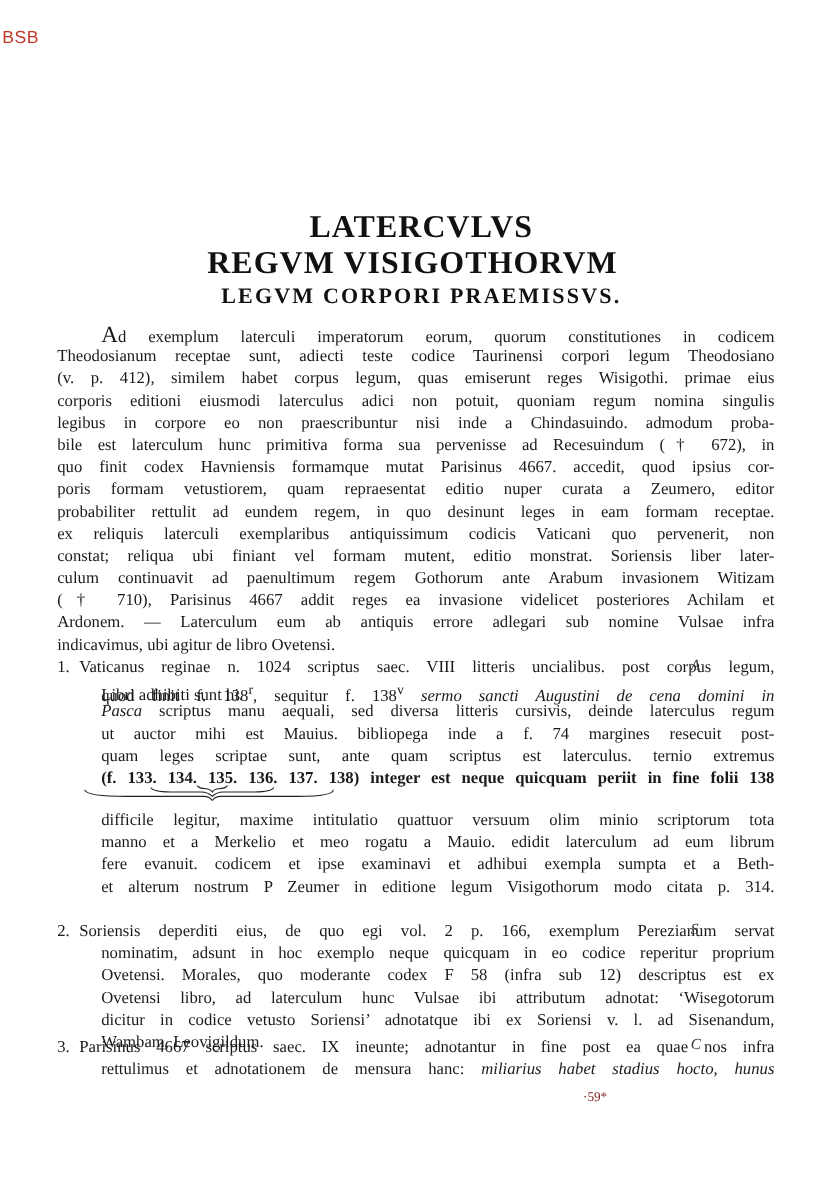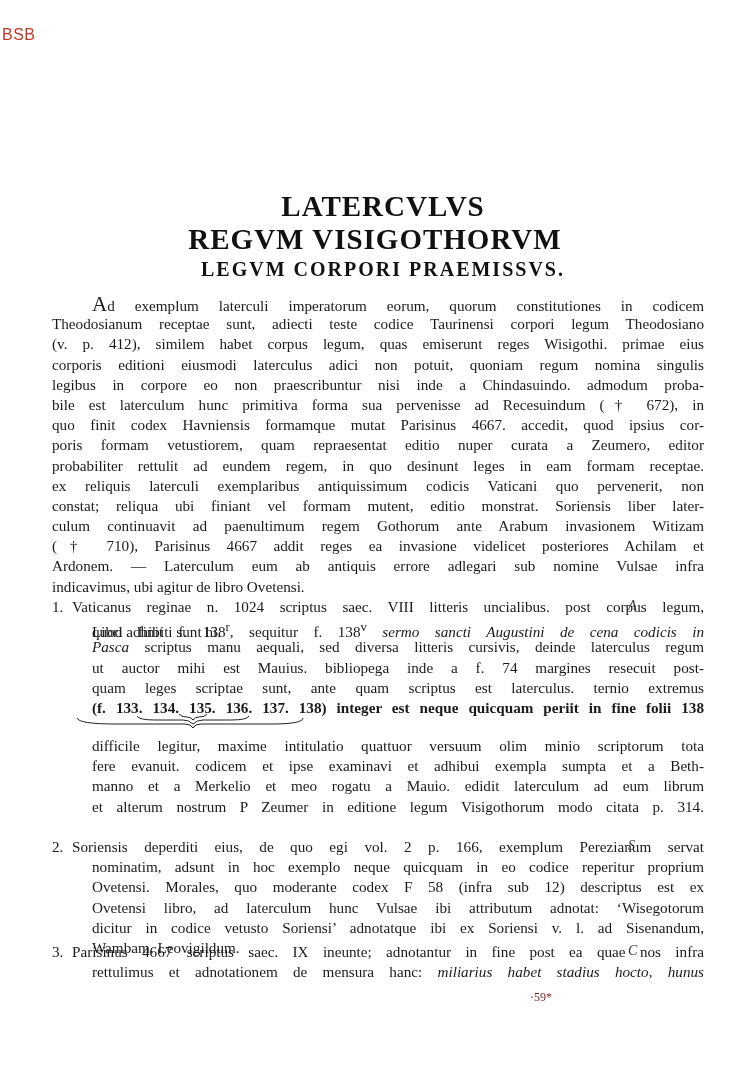--- a/index.html
+++ b/index.html
@@ -46,38 +46,38 @@
   <span class="line">constat; reliqua ubi finiant vel formam mutent, editio monstrat.   Soriensis liber later-</span>
   <span class="line">culum continuavit ad paenultimum regem Gothorum ante Arabum invasionem Witizam</span>
   <span class="line">(† 710), Parisinus 4667 addit reges ea invasione videlicet posteriores Achilam et</span>
   <span class="line">Ardonem. — Laterculum eum ab antiquis errore adlegari sub nomine Vulsae infra</span>
   <span class="line last">indicavimus, ubi agitur de libro Ovetensi.</span>
   <span class="line last" style="padding-left: 40px; margin-top: 25px;">Libri adhibiti sunt hi.</span>
 </div>
 
 <div class="body" style="top: 597px;">
   <span class="line" style="padding-left: 20px;"><span class="num">1.</span><span>Vaticanus reginae n. 1024 scriptus saec. VIII litteris uncialibus.   post corpus legum,</span></span>
-  <span class="line" style="padding-left: 40px;"><span>quod finit f. 138</span><sup>r</sup><span>, sequitur f. 138</span><sup>v</sup> <em>sermo sancti Augustini de cena codicis in</em></span>
+  <span class="line" style="padding-left: 40px;"><span>quod finit f. 138</span><sup>r</sup><span>, sequitur f. 138</span><sup>v</sup> <em>sermo sancti Augustini de cena domini in</em></span>
   <span class="line" style="padding-left: 40px;"><em>Pasca</em><span> scriptus manu aequali, sed diversa litteris cursivis, deinde laterculus regum</span></span>
   <span class="line" style="padding-left: 40px;">ut auctor mihi est Mauius.   bibliopega inde a f. 74 margines resecuit post-</span>
   <span class="line" style="padding-left: 40px;">quam leges scriptae sunt, ante quam scriptus est laterculus.   ternio extremus</span>
   <span class="line" style="padding-left: 40px; font-weight: bold;">(f. 133. 134. 135. 136. 137. 138) integer est neque quicquam periit in fine folii 138</span>
 </div>
 <div class="margin-siglum" style="top: 598px;">A</div>
 
 <svg class="brace" viewBox="0 0 230 14">
   <path d="M2 4 Q4 10 40 10 L110 10 Q116 10 118 14 Q120 10 126 10 L196 10 Q228 10 228 4" fill="none" stroke="#222" stroke-width="1"></path>
   <path d="M62 2 Q64 6 80 6 L108 6 Q114 6 118 10 Q122 6 128 6 L156 6 Q172 6 174 2" fill="none" stroke="#222" stroke-width="1"></path>
   <path d="M104 0 Q106 3 112 3 Q116 3 118 6 Q120 3 124 3 Q130 3 132 0" fill="none" stroke="#222" stroke-width="1"></path>
 </svg>
 
 <div class="body" style="top: 736px;">
   <span class="line" style="padding-left: 40px;">difficile legitur, maxime intitulatio quattuor versuum olim minio scriptorum tota</span>
+  <span class="line" style="padding-left: 40px;">manno et a Merkelio et meo rogatu a Mauio.   edidit laterculum ad eum librum</span>
   <span class="line" style="padding-left: 40px;">fere evanuit.   codicem et ipse examinavi et adhibui exempla sumpta et a Beth-</span>
-  <span class="line" style="padding-left: 40px;">manno et a Merkelio et meo rogatu a Mauio.   edidit laterculum ad eum librum</span>
   <span class="line" style="padding-left: 40px;">et alterum nostrum P Zeumer in editione legum Visigothorum modo citata p. 314.</span>
 </div>
 
 <div class="body" style="top: 837px;">
   <span class="line" style="padding-left: 20px;"><span class="num">2.</span><span>Soriensis deperditi eius, de quo egi vol. 2 p. 166, exemplum Perezianum servat</span></span>
   <span class="line" style="padding-left: 40px;">nominatim, adsunt in hoc exemplo neque quicquam in eo codice reperitur proprium</span>
   <span class="line" style="padding-left: 40px;">Ovetensi.   Morales, quo moderante codex F 58 (infra sub 12) descriptus est ex</span>
   <span class="line" style="padding-left: 40px;">Ovetensi libro, ad laterculum hunc Vulsae ibi attributum adnotat: ‘Wisegotorum</span>
   <span class="line" style="padding-left: 40px;">dicitur in codice vetusto Soriensi’ adnotatque ibi ex Soriensi v. l. ad Sisenandum,</span>
   <span class="line last" style="padding-left: 40px;">Wambam, Leovigildum.</span>

